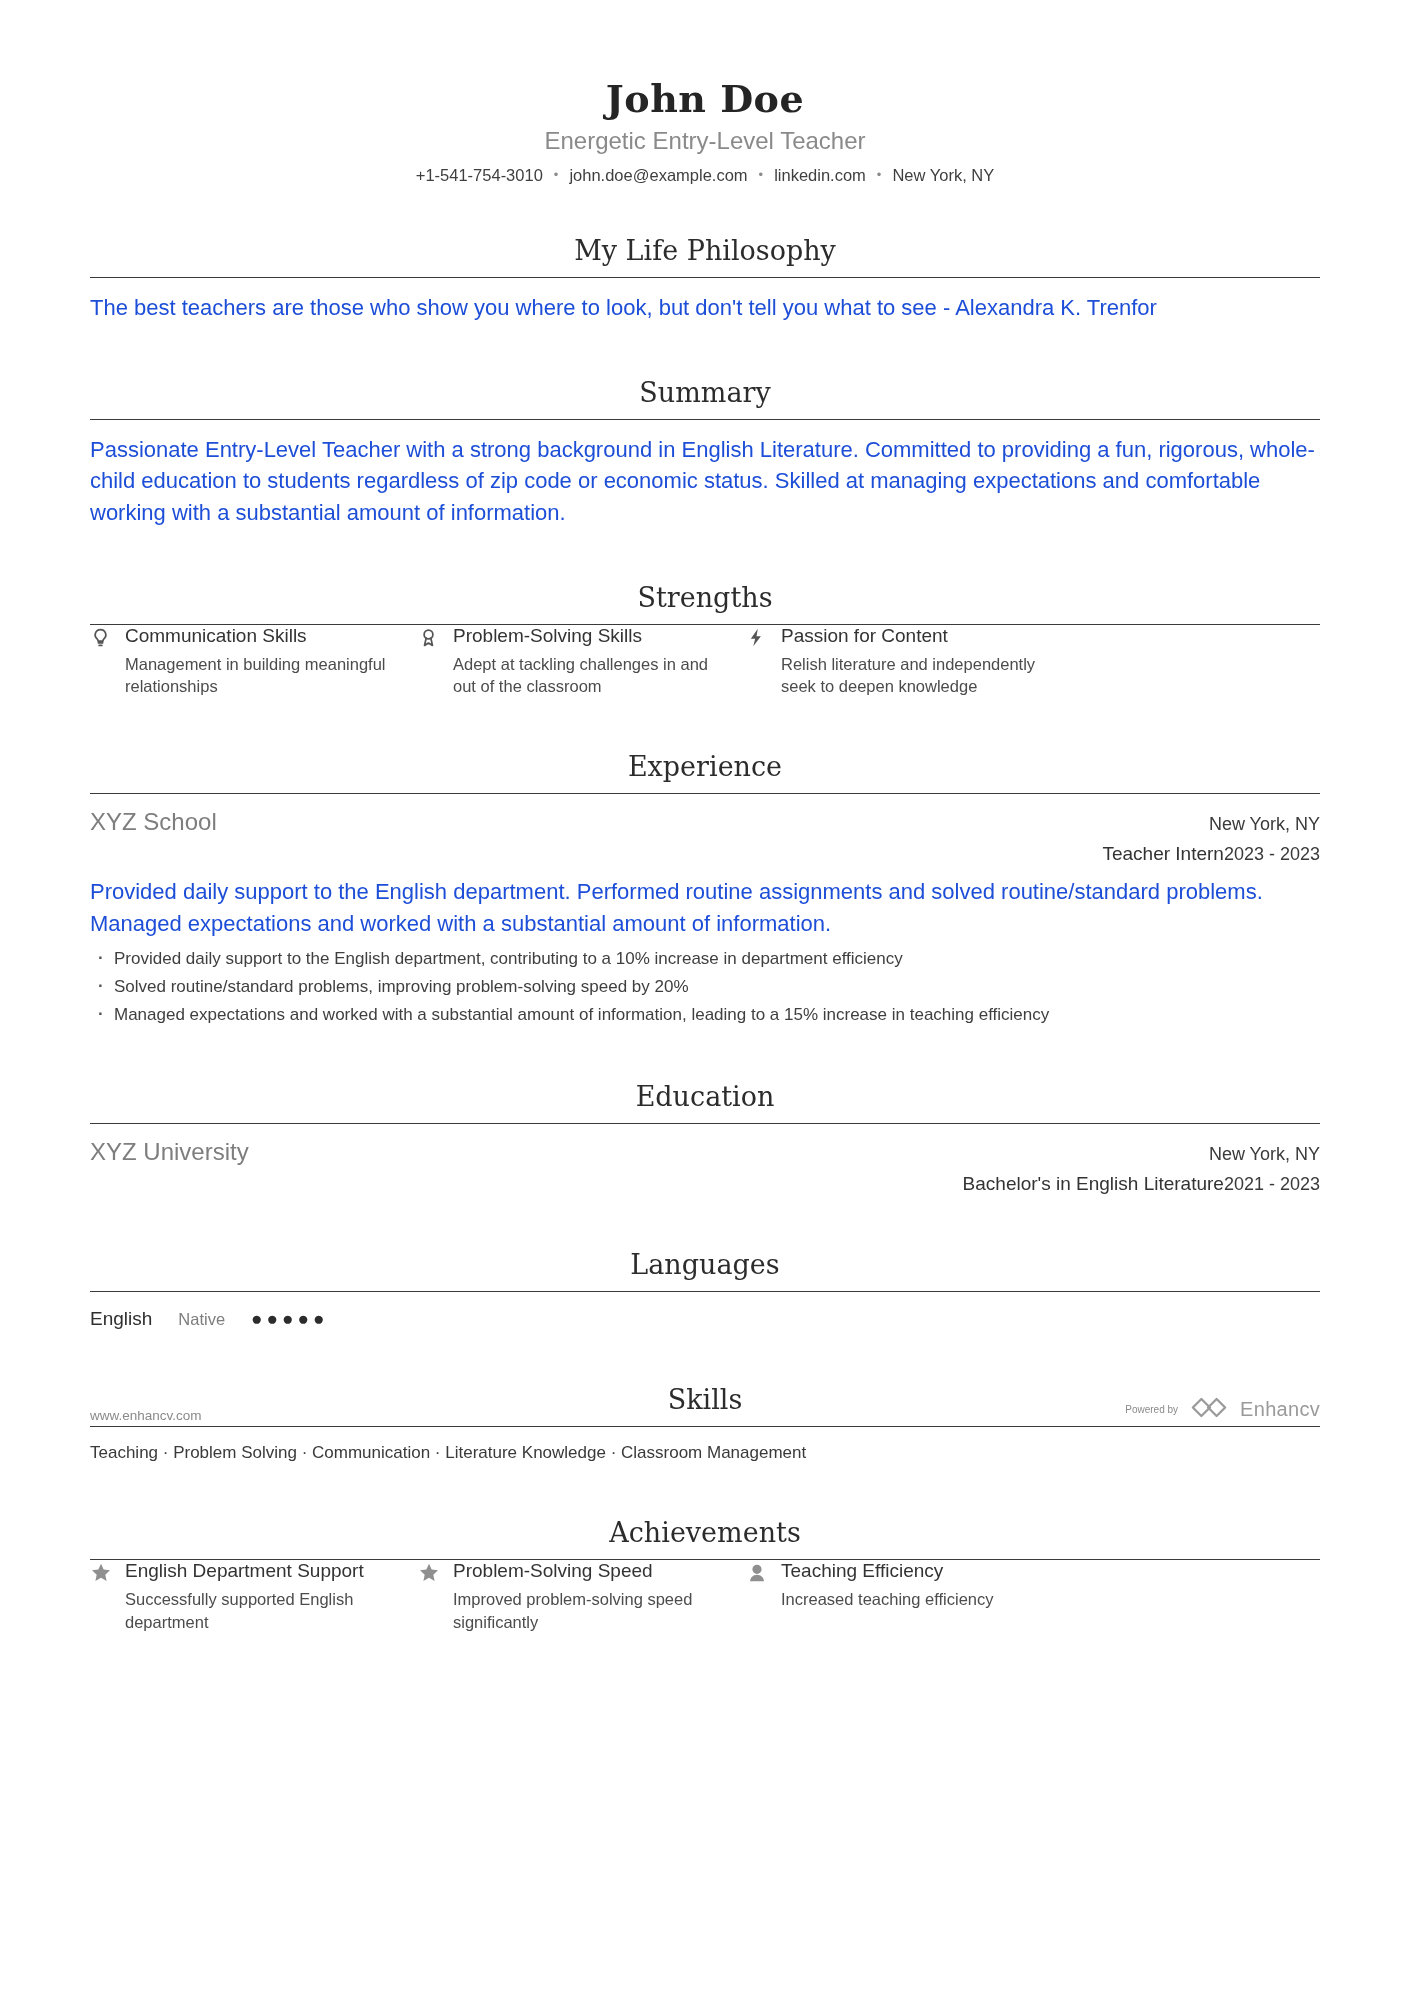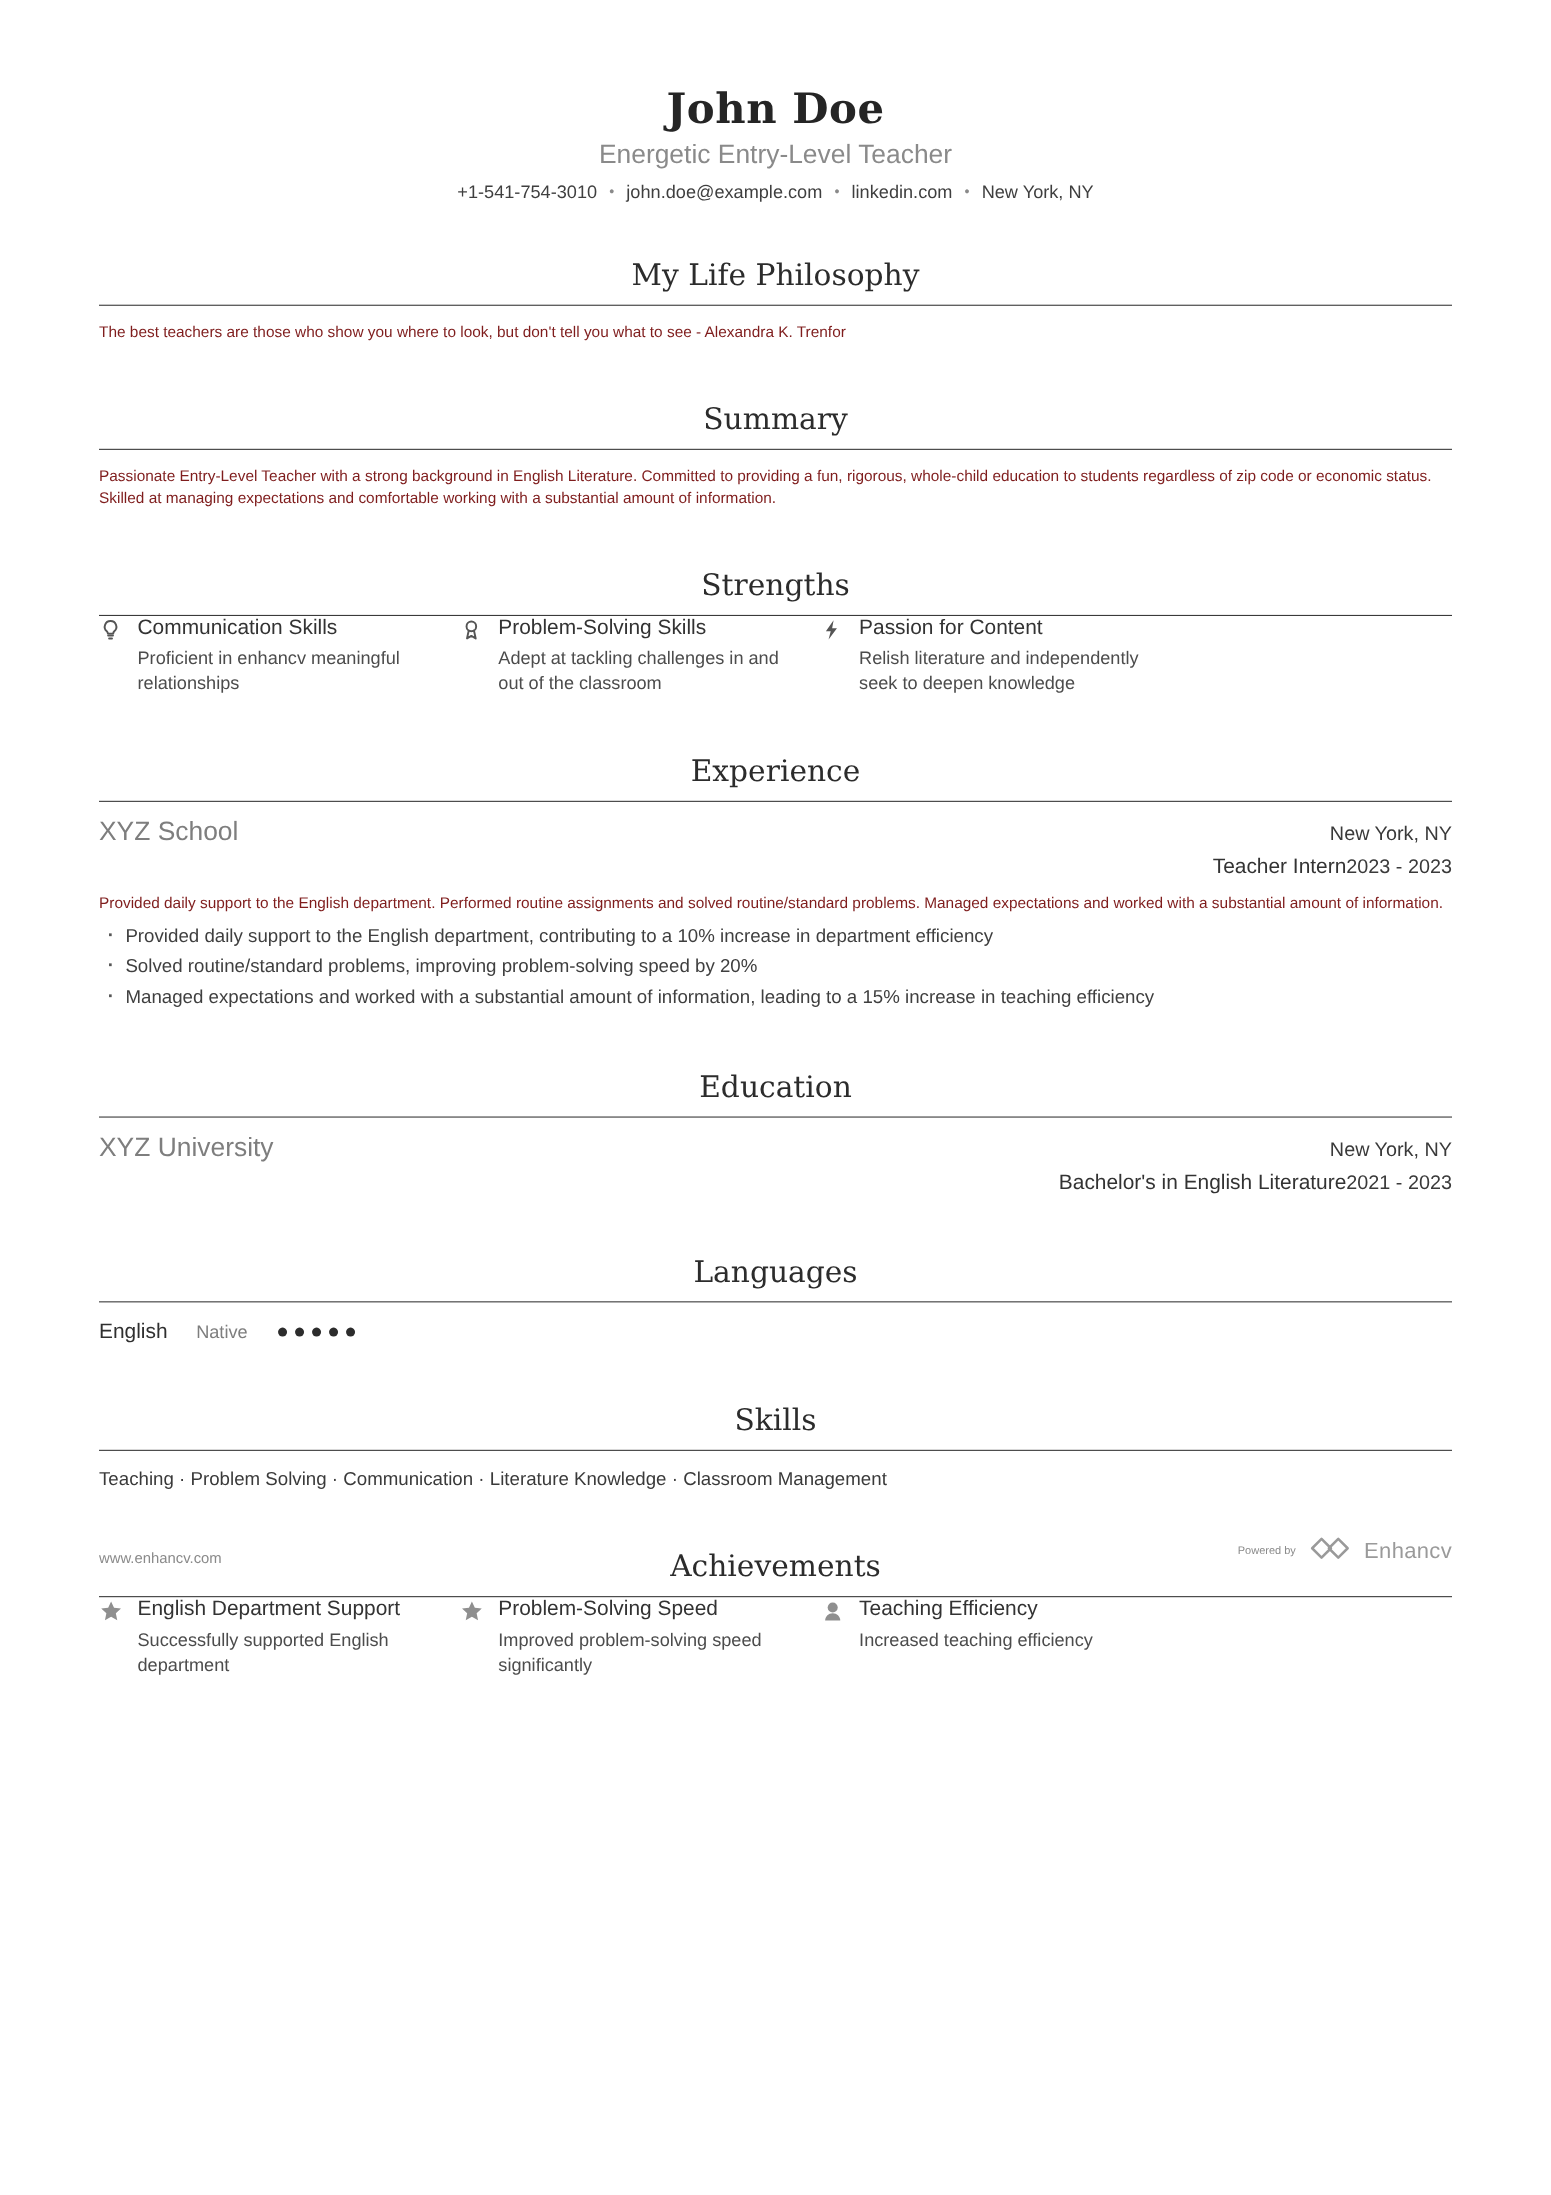--- a/index.html
+++ b/index.html
@@ -12,21 +12,21 @@
   .hdr { text-align: center; }
   .name { font-family: "DejaVu Serif", serif; font-size: 38px; font-weight: 700; color: #252525; letter-spacing: 0.5px; }
   .job-title { font-size: 24px; color: #8a8a8a; margin-top: 6px; }
   .contact-line { margin-top: 11px; font-size: 16.5px; color: #3f3f3f; }
   .contact-line .sep { color: #8a8a8a; margin: 0 11px; font-size: 13px; vertical-align: 2px; }
 
   
   .section { margin-top: 54px; }
   .sec-head { font-family: "DejaVu Serif", serif; font-size: 27px; font-weight: 500; color: #2c2c2c; text-align: center; padding-bottom: 11px; border-bottom: 1.5px solid #3a3a3a; }
   .sec-body { margin-top: 14px; }
-  p.para { font-size: 14px; line-height: 1.42; color: #7f1d1d; }
+  p.para { font-size: 22px; line-height: 1.42; color: #1d4ed8; }
 
   
   .tri-grid { display: grid; grid-template-columns: repeat(3, 328px); }
   .tri-item { display: flex; gap: 13px; padding-right: 26px; }
   .tri-icon { flex: none; width: 22px; padding-top: 2px; }
   .tri-title { font-size: 19px; color: #333333; }
   .tri-desc { font-size: 16.5px; line-height: 1.35; color: #4c4c4c; margin-top: 6px; }
 
   
   .row-split { display: flex; justify-content: space-between; align-items: baseline; }
@@ -92,21 +92,21 @@
         <div class="tri-item">
           <span class="tri-icon">
             <svg class="icon-stroke" viewBox="0 0 24 24" width="21" height="21">
                 <path d="M9.5 18h5"></path>
                 <path d="M10.5 21h3"></path>
                 <path d="M12 3a6 6 0 0 0-3.9 10.6c.8.7 1.1 1.5 1.1 2.4h5.6c0-.9.3-1.7 1.1-2.4A6 6 0 0 0 12 3z"></path>
               </svg>
           </span>
           <div class="tri-body">
             <div class="tri-title">Communication Skills</div>
-            <div class="tri-desc">Proficient in enhancv meaningful relationships</div>
+            <div class="tri-desc">Management in building meaningful relationships</div>
           </div>
         </div>
         <div class="tri-item">
           <span class="tri-icon">
             <svg class="icon-stroke" viewBox="0 0 24 24" width="21" height="21">
                 <circle cx="12" cy="8.5" r="5"></circle>
                 <path d="M9.3 12.7 7.5 21l4.5-2.6L16.5 21l-1.8-8.3"></path>
               </svg>
           </span>
           <div class="tri-body">

